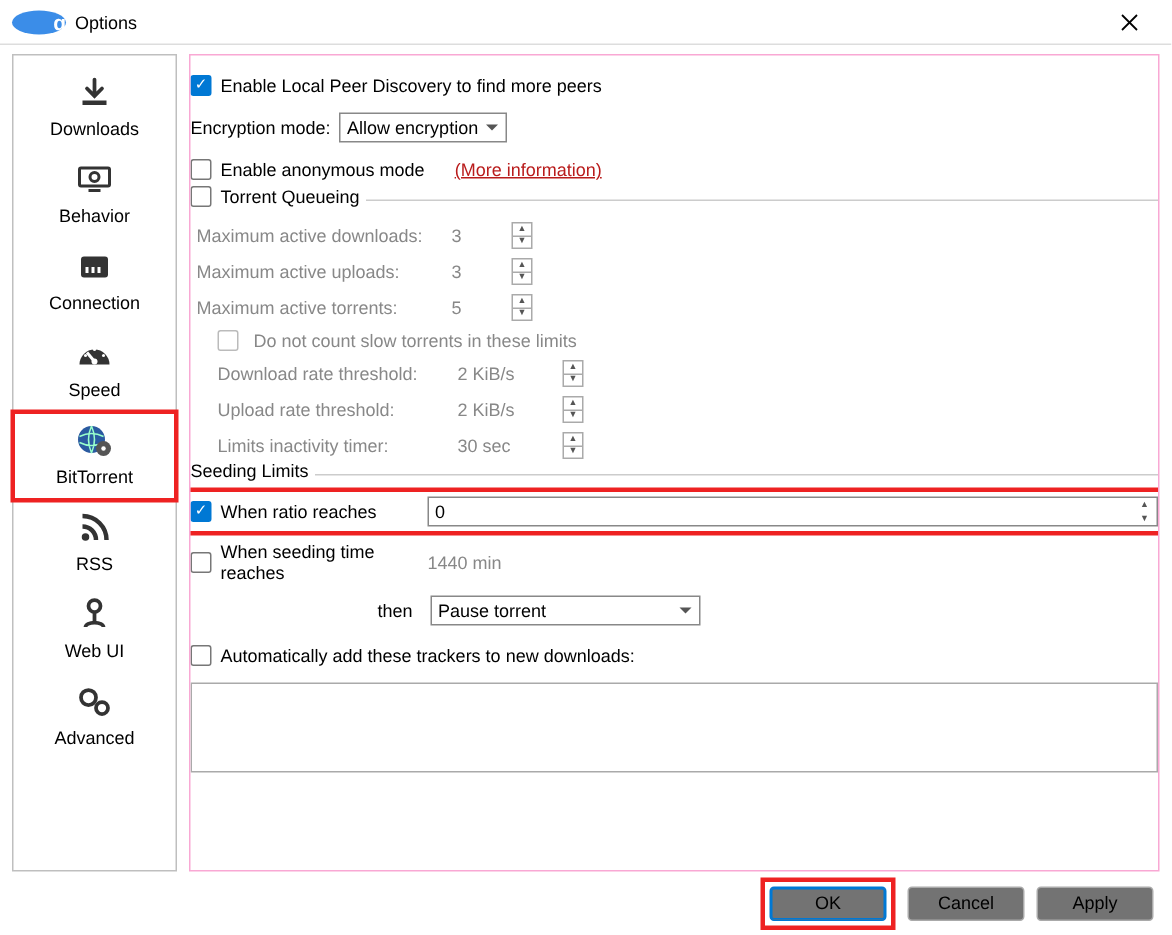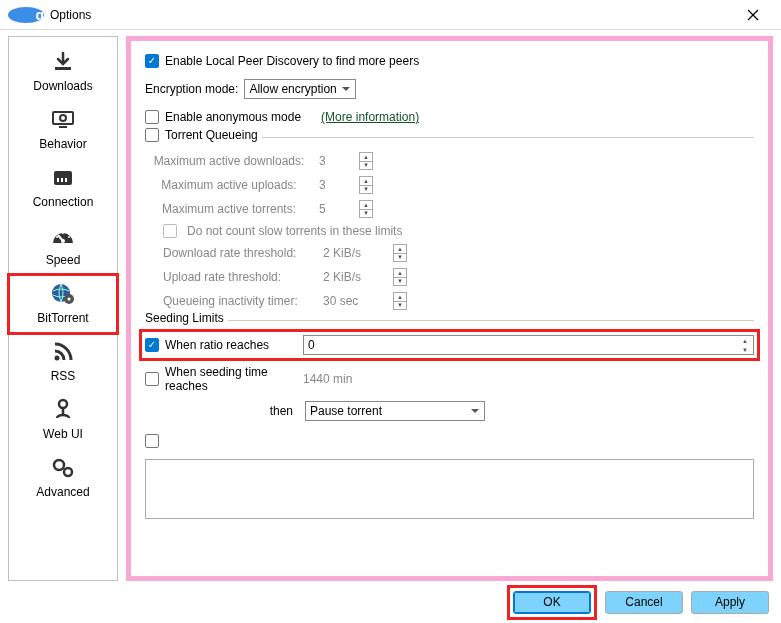--- a/index.html
+++ b/index.html
@@ -76,23 +76,23 @@
   .nav-item.active {
     
   }
   .nav-label { font-size: 12px; }
   .highlight-red {
     outline: 3px solid #e22;
     outline-offset: -1px;
   }
   .content {
     flex: 1;
-    border: 5px solid #f9a8d4;
-    background: #fff;
-    padding: 10px 14px;
+    border: 1px solid #f9a8d4;
+    background: #fff;
+    padding: 10px 0;
     overflow: hidden;
     position: relative;
   }
   .row {
     display: flex;
     align-items: center;
     gap: 6px;
     margin-bottom: 8px;
     min-height: 20px;
   }
@@ -125,21 +125,21 @@
   }
   .select::after {
     content: "";
     position: absolute;
     right: 5px; top: 50%;
     transform: translateY(-50%);
     border-left: 4px solid transparent;
     border-right: 4px solid transparent;
     border-top: 4px solid #555;
   }
-  .link { color: #14532d; text-decoration: underline; }
+  .link { color: #b91c1c; text-decoration: underline; }
   .group {
     border-top: 1px solid #ccc;
     margin-top: 10px;
     padding-top: 0;
     position: relative;
   }
   .group-title-row {
     display: flex;
     align-items: flex-start;
     gap: 6px;
@@ -150,21 +150,21 @@
     padding: 0 4px 0 0;
   }
   .disabled { color: #888; }
   .field-row {
     display: flex;
     align-items: center;
     gap: 10px;
     margin-bottom: 6px;
     padding-left: 4px;
   }
-  .field-label { width: 160px; text-align: center; }
+  .field-label { width: 160px; }
   .field-label-narrow { width: 150px; text-align: left; }
   .value-cell { width: 60px; color: #888; }
   .spinner {
     width: 14px; height: 18px;
     display: inline-flex; flex-direction: column;
     border: 1px solid #aaa;
   }
   .spinner span {
     flex: 1; display: flex; align-items: center; justify-content: center;
     font-size: 6px; color: #555;
@@ -225,21 +225,21 @@
     align-items: center;
     justify-content: flex-end;
     gap: 8px;
     padding: 0 12px;
   }
   .btn {
     min-width: 78px;
     height: 23px;
     border: 1px solid #aaa;
     border-radius: 3px;
-    background: #7dd3fc;
+    background: #737373;
     display: inline-flex;
     align-items: center;
     justify-content: center;
     font-size: 12px;
   }
   .btn.primary {
     border: 1px solid #0078d4;
     box-shadow: inset 0 0 0 1px #0078d4;
   }
   .btn-red-wrap {
@@ -414,21 +414,21 @@
         </div>
         <div class="field-row disabled indent">
           <span class="field-label-narrow">Upload rate threshold:</span>
           <span class="value-cell">2 KiB/s</span>
           <span class="spinner">
               <span>▲</span>
               <span>▼</span>
             </span>
         </div>
         <div class="field-row disabled indent">
-          <span class="field-label-narrow">Queueing inactivity timer:</span>
+          <span class="field-label-narrow">Limits inactivity timer:</span>
           <span class="value-cell">30 sec</span>
           <span class="spinner">
               <span>▲</span>
               <span>▼</span>
             </span>
         </div>
       </div>
 
       <div class="group">
         <div class="group-title-row">
@@ -457,20 +457,21 @@
         <div class="then-row">
           <span class="then-label">then</span>
           <div class="select" style="min-width:180px">
             <span>Pause torrent</span>
           </div>
         </div>
       </div>
 
       <div class="row" style="margin-top:4px">
         <span class="checkbox"></span>
+        <span>Automatically add these trackers to new downloads:</span>
       </div>
       <div class="trackers-box"></div>
 
     </div>
   </div>
 
   <div class="button-bar">
     <div class="btn-red-wrap">
       <div class="btn primary">
         <span>OK</span>

